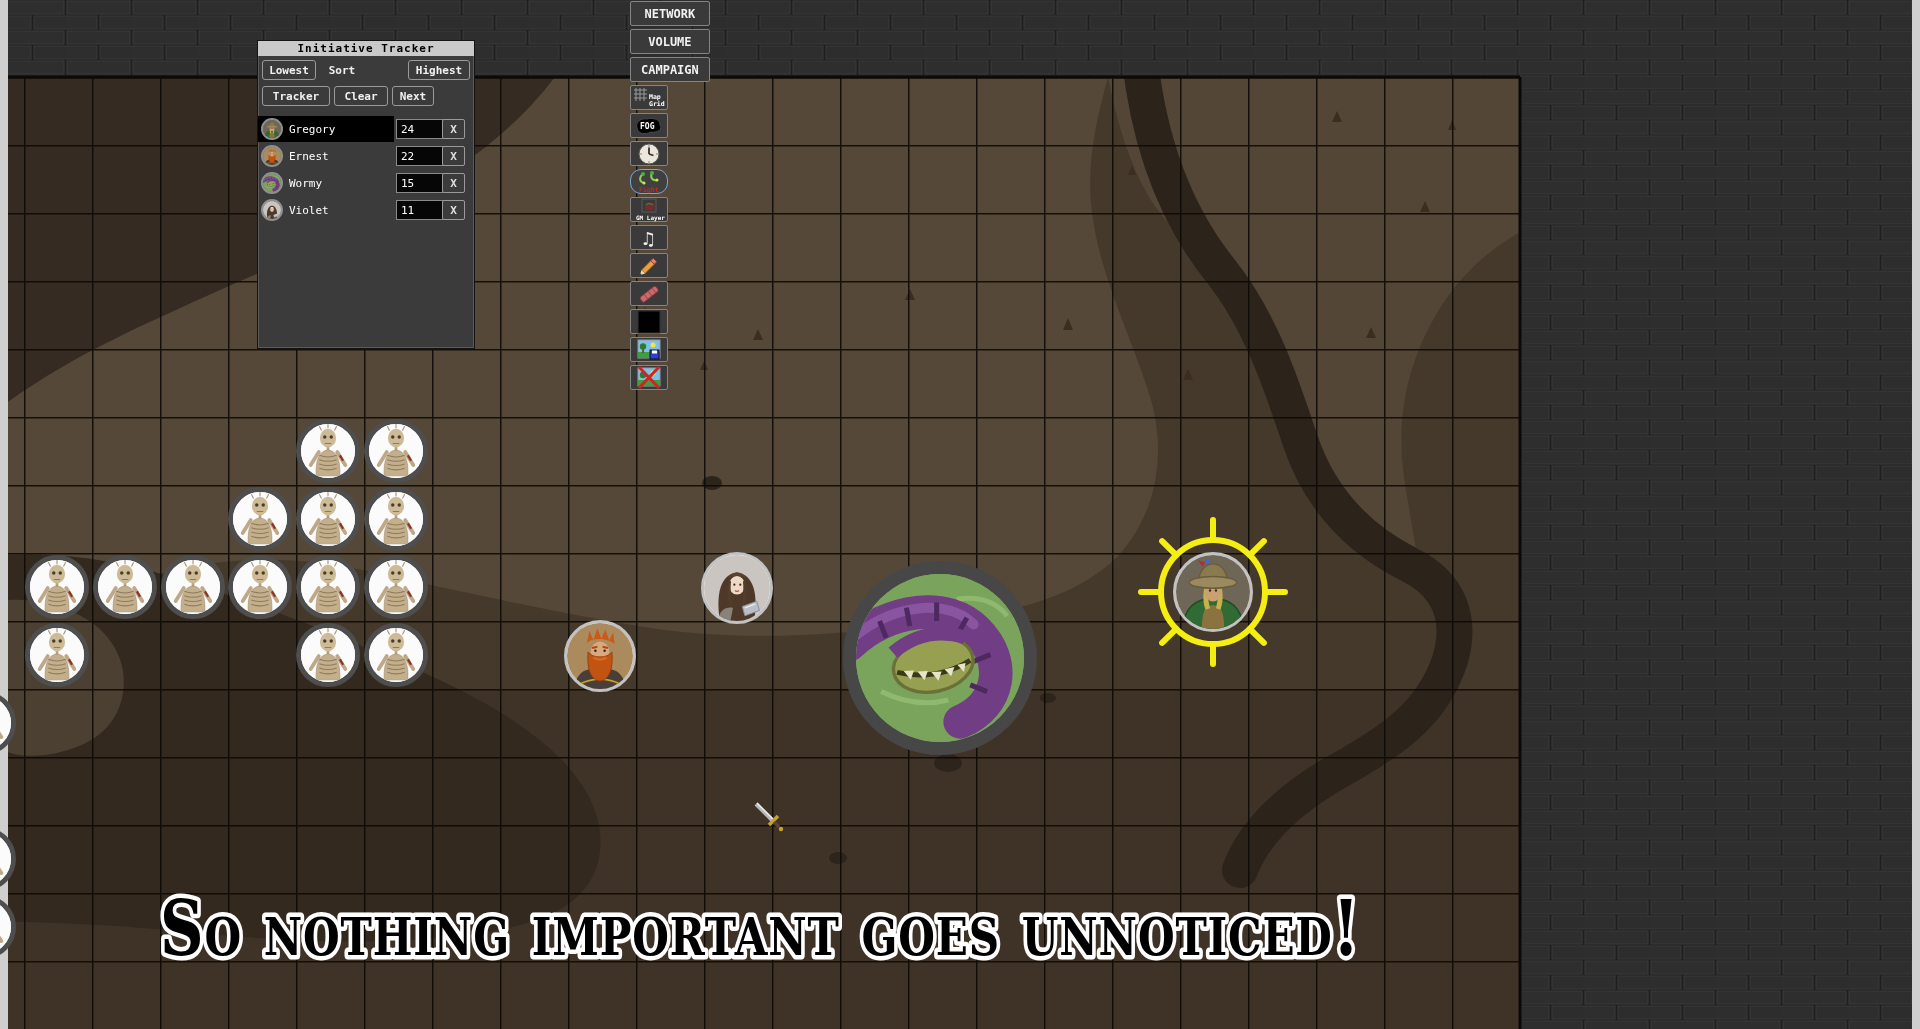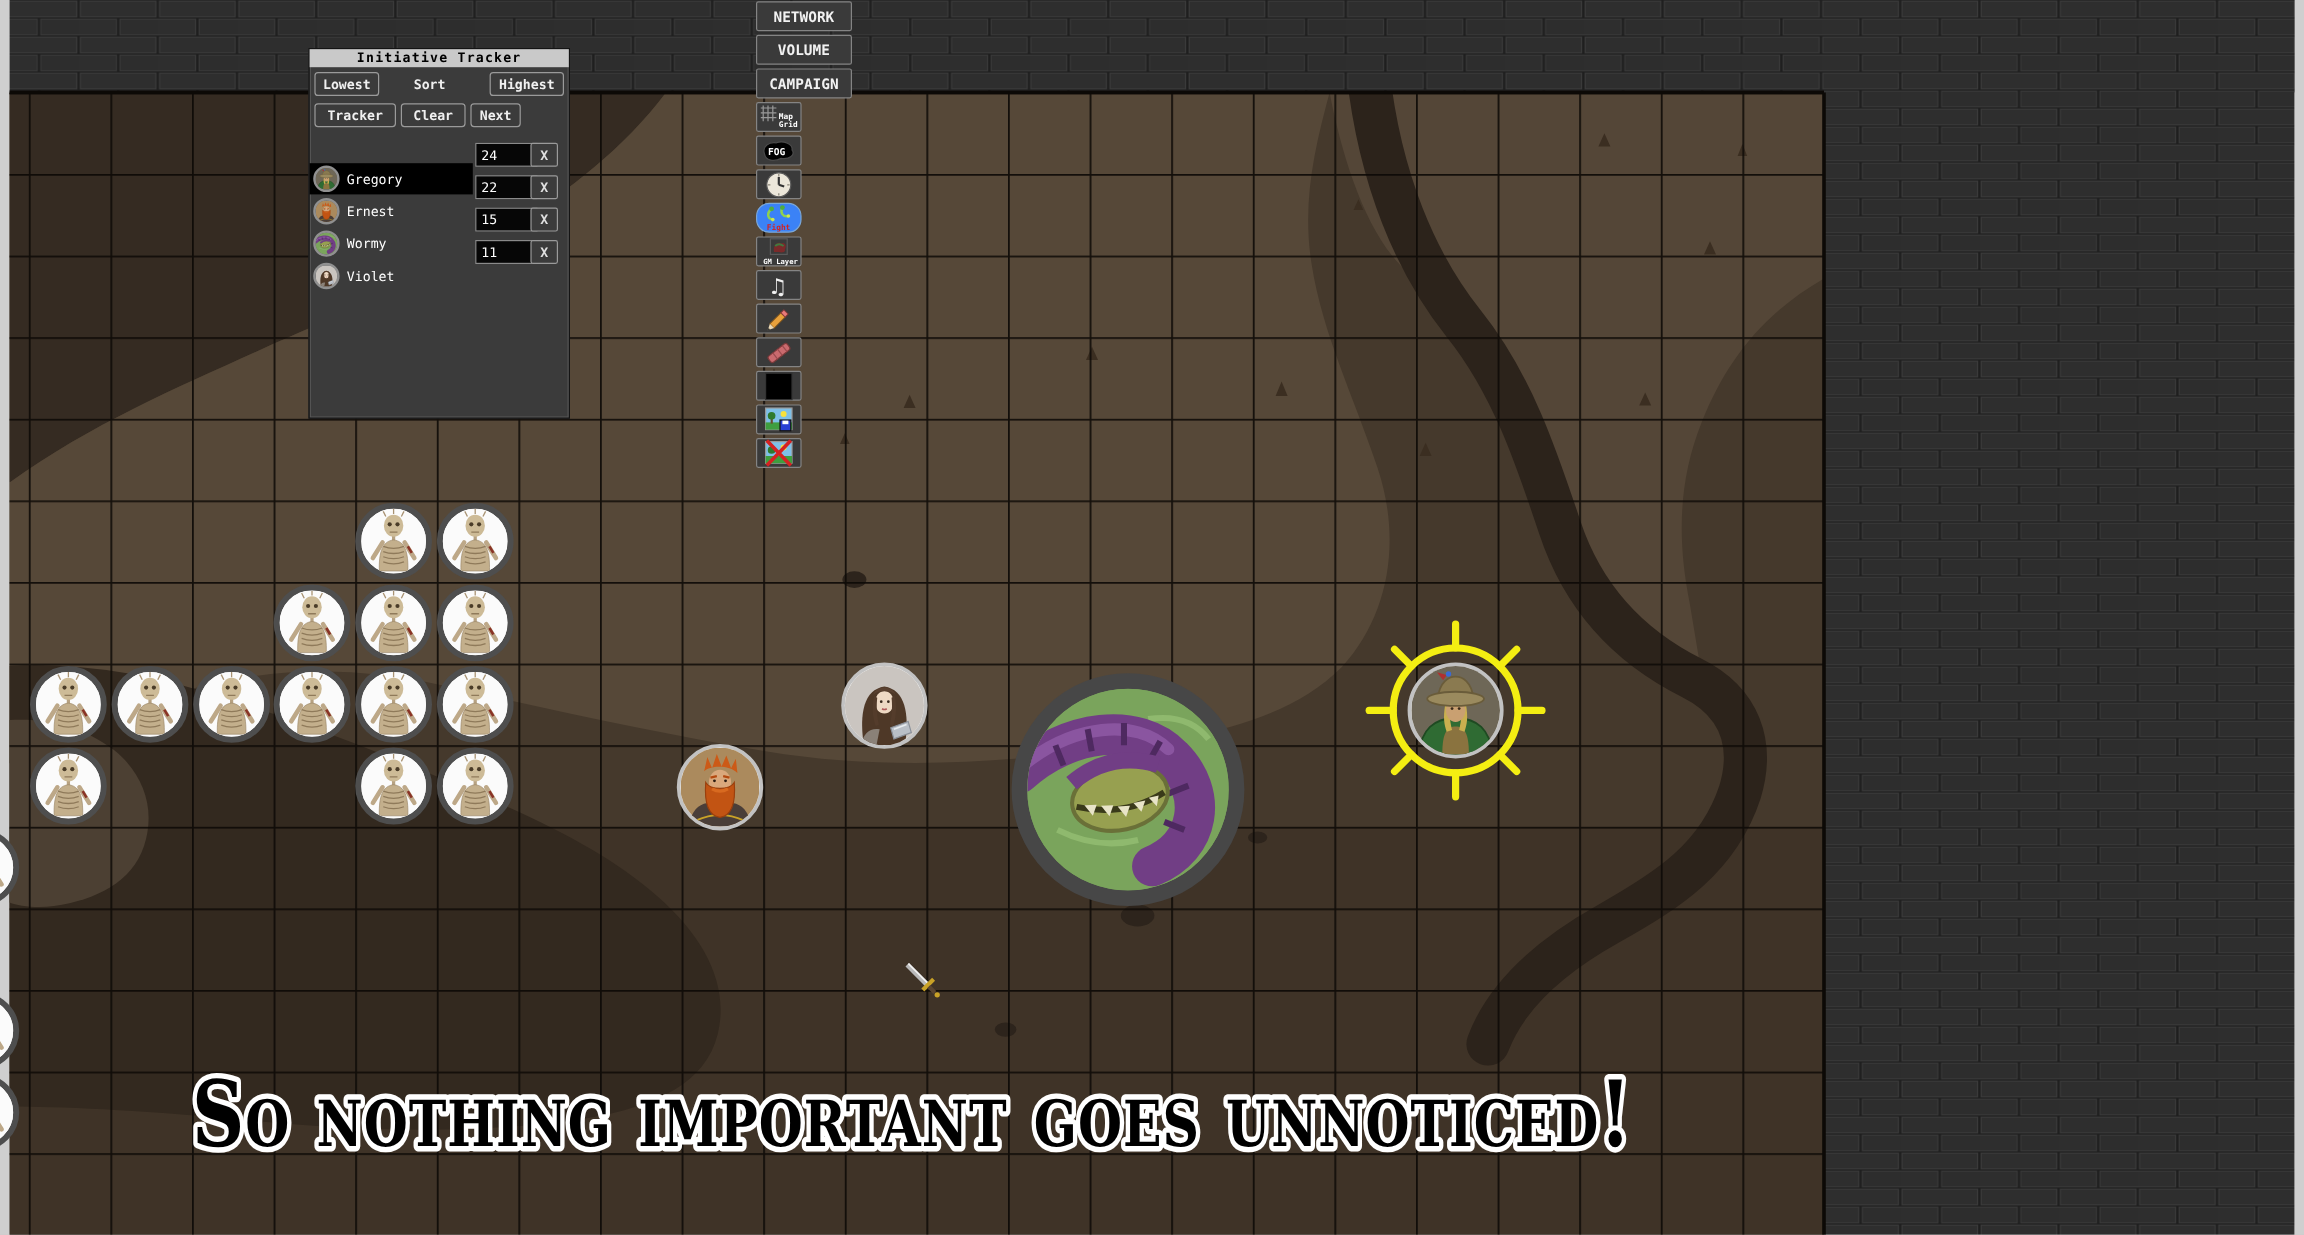--- a/index.html
+++ b/index.html
@@ -6,37 +6,37 @@
     background:#d2d2d2;font-family:"DejaVu Sans Mono",monospace;}
   #stage{position:relative;width:1920px;height:1029px;}
   #scene-svg{position:absolute;left:0;top:0;z-index:0;}
 
   
   #toolbar{position:absolute;left:630px;top:1px;display:flex;gap:3px;z-index:50;flex-direction:column;}
   .tbtn{height:25px;box-sizing:border-box;background:#3a3a3a;border:1px solid #848484;
     border-radius:2px;color:#f2f2f2;font:bold 12px "DejaVu Sans Mono",monospace;
     display:flex;align-items:center;justify-content:center;padding:0 10px;white-space:nowrap;}
   .ibtn{width:38px;padding:0;}
-  .ibtn.selected{border-color:#7ba7d7;background:#3b82f6;border-radius:11px;}
+  .ibtn.selected{border-color:#7ba7d7;background:#404040;border-radius:11px;}
 
   
   #tracker{position:absolute;left:257px;top:40px;width:216px;height:307px;z-index:60;
     background:#3b3b3b;border:1px solid #141414;box-shadow:inset 0 0 0 1px #5a5a5a;}
   #tracker-title{height:15px;background:#c9c9c9;color:#000;text-align:center;
     font:bold 11px "DejaVu Sans Mono",monospace;line-height:15px;letter-spacing:1px;}
   .trk-row{position:relative;height:22px;margin:4px 4px 0 4px;text-decoration:underline;}
   .trk-btn{position:absolute;top:0;height:20px;box-sizing:border-box;background:#3b3b3b;
     border:1px solid #9a9a9a;border-radius:3px;color:#f0f0f0;
     font:bold 11px "DejaVu Sans Mono",monospace;display:flex;align-items:center;justify-content:center;}
   .trk-label{position:absolute;top:0;height:20px;color:#f0f0f0;display:flex;align-items:center;
     justify-content:center;font:bold 11px "DejaVu Sans Mono",monospace;}
   #trk-list{margin-top:8px;}
   .trow{position:relative;height:26px;margin-bottom:1px;}
   .trow-label{position:absolute;left:0;top:0;height:26px;width:136px;display:flex;
-    align-items:center;gap:6px;padding-left:3px;box-sizing:border-box;margin-top:20px;}
+    align-items:center;gap:6px;padding-left:3px;box-sizing:border-box;}
   .trow.active .trow-label{background:#000;}
   .trow-name{color:#fff;font:11px "DejaVu Sans Mono",monospace;}
   .avatar{width:22px;height:22px;border-radius:50%;border:2px solid #909090;
     overflow:hidden;background:#666;flex:0 0 auto;box-sizing:border-box;}
   .avatar svg{display:block;width:100%;height:100%;}
   .init-input{position:absolute;left:138px;top:3px;width:52px;height:20px;box-sizing:border-box;
     background:#060606;border:1px solid #8a8a8a;color:#fff;
     font:11px "DejaVu Sans Mono",monospace;padding:0 0 0 4px;}
   .xbtn{position:absolute;left:184px;top:3px;width:23px;height:20px;box-sizing:border-box;
     background:#3b3b3b;border:1px solid #9a9a9a;border-radius:2px;color:#e0e0e0;
@@ -454,21 +454,21 @@
           <circle cx="6" cy="9" r="3.2" fill="#2e7a2e"></circle>
           <path d="M2,1 L22,22 M22,1 L2,22" stroke="#d42222" stroke-width="3"></path>
         </svg>
       </div>
     </div>
 
   <div id="tracker">
     <div id="tracker-title">Initiative Tracker</div>
     <div class="trk-row">
       <div class="trk-btn" style="left:0;width:54px">Lowest</div>
-      <div class="trk-label" style="left:66px;width:60px">Sort</div>
+      <div class="trk-label" style="left:50px;width:60px">Sort</div>
       <div class="trk-btn" style="right:0;width:62px">Highest</div>
     </div>
     <div class="trk-row">
       <div class="trk-btn" style="left:0;width:68px">Tracker</div>
       <div class="trk-btn" style="left:72px;width:54px">Clear</div>
       <div class="trk-btn" style="left:130px;width:42px">Next</div>
     </div>
     <div id="trk-list">
         <div class="trow active">
           <div class="trow-label">

